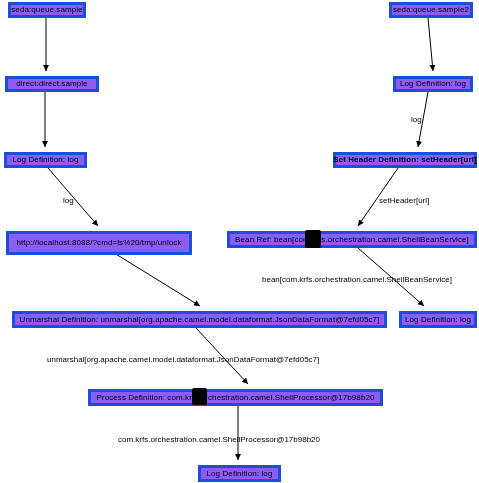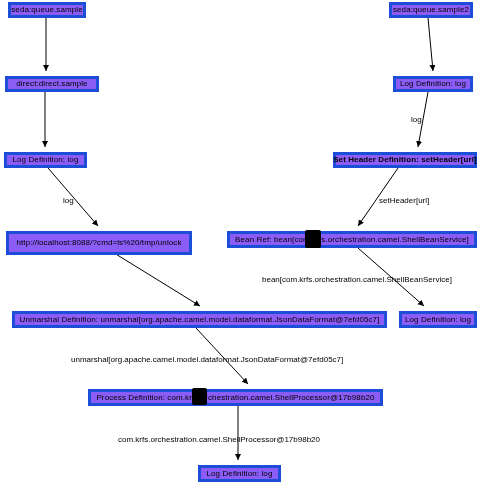--- a/index.html
+++ b/index.html
@@ -116,21 +116,21 @@
       </div>
       <div class="node" style="left: 198px; top: 465px; width: 83px; height: 17px;">
         <span>Log Definition: log</span>
       </div>
     </div>
   <div id="label-layer">
       <div class="edge-label" style="left: 411px; top: 116px;">log</div>
       <div class="edge-label" style="left: 63px; top: 197px;">log</div>
       <div class="edge-label" style="left: 345px; top: 197px; margin-left: 34px;">setHeader[url]</div>
       <div class="edge-label" style="left: 262px; top: 276px; text-align: right;">bean[com.krfs.orchestration.camel.ShellBeanService]</div>
-      <div class="edge-label" style="left: 71px; top: 356px;">unmarshal[org.apache.camel.model.dataformat.JsonDataFormat@7efd05c7]</div>
+      <div class="edge-label" style="left: 47px; top: 356px;">unmarshal[org.apache.camel.model.dataformat.JsonDataFormat@7efd05c7]</div>
       <div class="edge-label" style="left: 118px; top: 436px;">com.krfs.orchestration.camel.ShellProcessor@17b98b20</div>
     </div>
   <div id="redaction-layer">
       <div class="redaction" style="left: 305px; top: 230px; width: 16px; height: 18px;"></div>
       <div class="redaction" style="left: 192px; top: 388px; width: 15px; height: 17px;"></div>
     </div>
 
 </div>
 
 </body></html>

